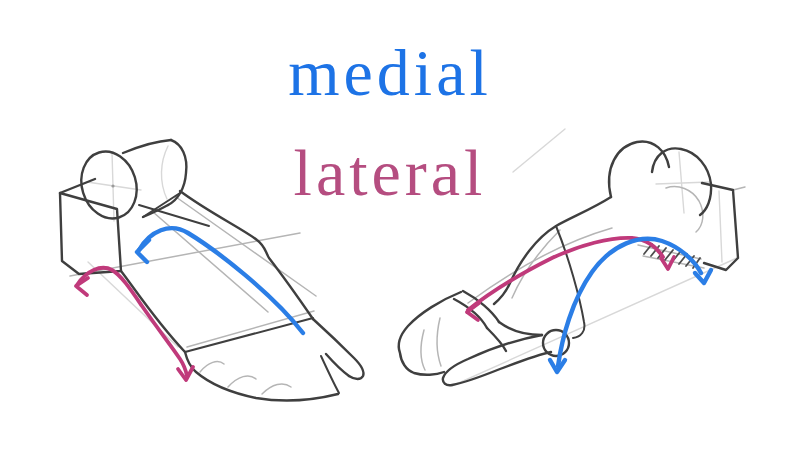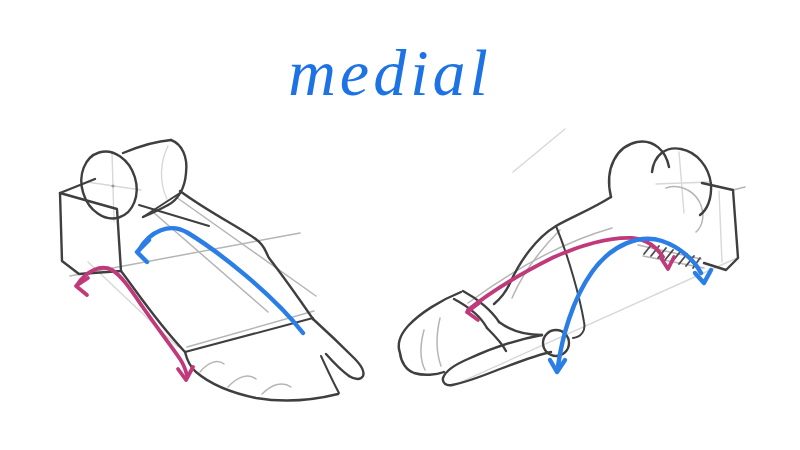--- a/index.html
+++ b/index.html
@@ -1,18 +1,18 @@
 <!DOCTYPE html>
 <html style="--background: #ffffff; --medial-text: #1d73e6; --lateral-text: #b54d80; --arrow-blue: #2b7ee6; --arrow-pink: #c03a7b; --outline-dark: #3f3f3f; --construction-gray: #b5b5b5; --construction-faint: #d8d8d8; --hatch-dark: #4c4c4c;"><head>
 <meta charset="utf-8">
 <style>
   html,body{margin:0;padding:0;background:#fff;}
   #canvas{
     position:relative;width:800px;height:450px;background:var(--background,#fff);
-    overflow:hidden;font-family:"Liberation Serif",serif;font-style:italic;
+    overflow:hidden;font-family:"Liberation Serif",serif;
   }
   .arch-label{
     position:absolute;left:240px;width:300px;text-align:center;
     line-height:1;letter-spacing:4px;user-select:none;
   }
   #medial-label{top:40px;font-size:66px;color:var(--medial-text,#1d73e6);}
   #lateral-label{top:140px;font-size:66px;color:var(--lateral-text,#b54d80);}
   svg{position:absolute;left:0;top:0;}
   .s-dark {fill:none;stroke:var(--outline-dark,#3f3f3f);stroke-width:2.4;stroke-linecap:round;stroke-linejoin:round;}
   .s-dark2{fill:none;stroke:var(--outline-dark,#3f3f3f);stroke-width:2;stroke-linecap:round;stroke-linejoin:round;}
@@ -21,20 +21,21 @@
   .s-blue{fill:none;stroke:var(--arrow-blue,#2b7ee6);stroke-width:4.4;stroke-linecap:round;stroke-linejoin:round;}
   .s-pink{fill:none;stroke:var(--arrow-pink,#c03a7b);stroke-width:3.8;stroke-linecap:round;stroke-linejoin:round;}
   .s-hatch{fill:none;stroke:var(--hatch-dark,#4c4c4c);stroke-width:1.8;stroke-linecap:round;}
 </style>
 </head>
 <body>
 
 <div id="canvas">
 
   <div id="medial-label" class="arch-label">medial</div>
+  <div id="lateral-label" class="arch-label">lateral</div>
 
   <svg width="800" height="450" viewBox="0 0 800 450">
 
     <path class="s-xlight" d="M513,172 L565,129"></path>
 
     <g>
 
       <g>
         <path class="s-light" d="M153,212 L268,312"></path>
         <path class="s-light" d="M70,276 L300,233"></path>

